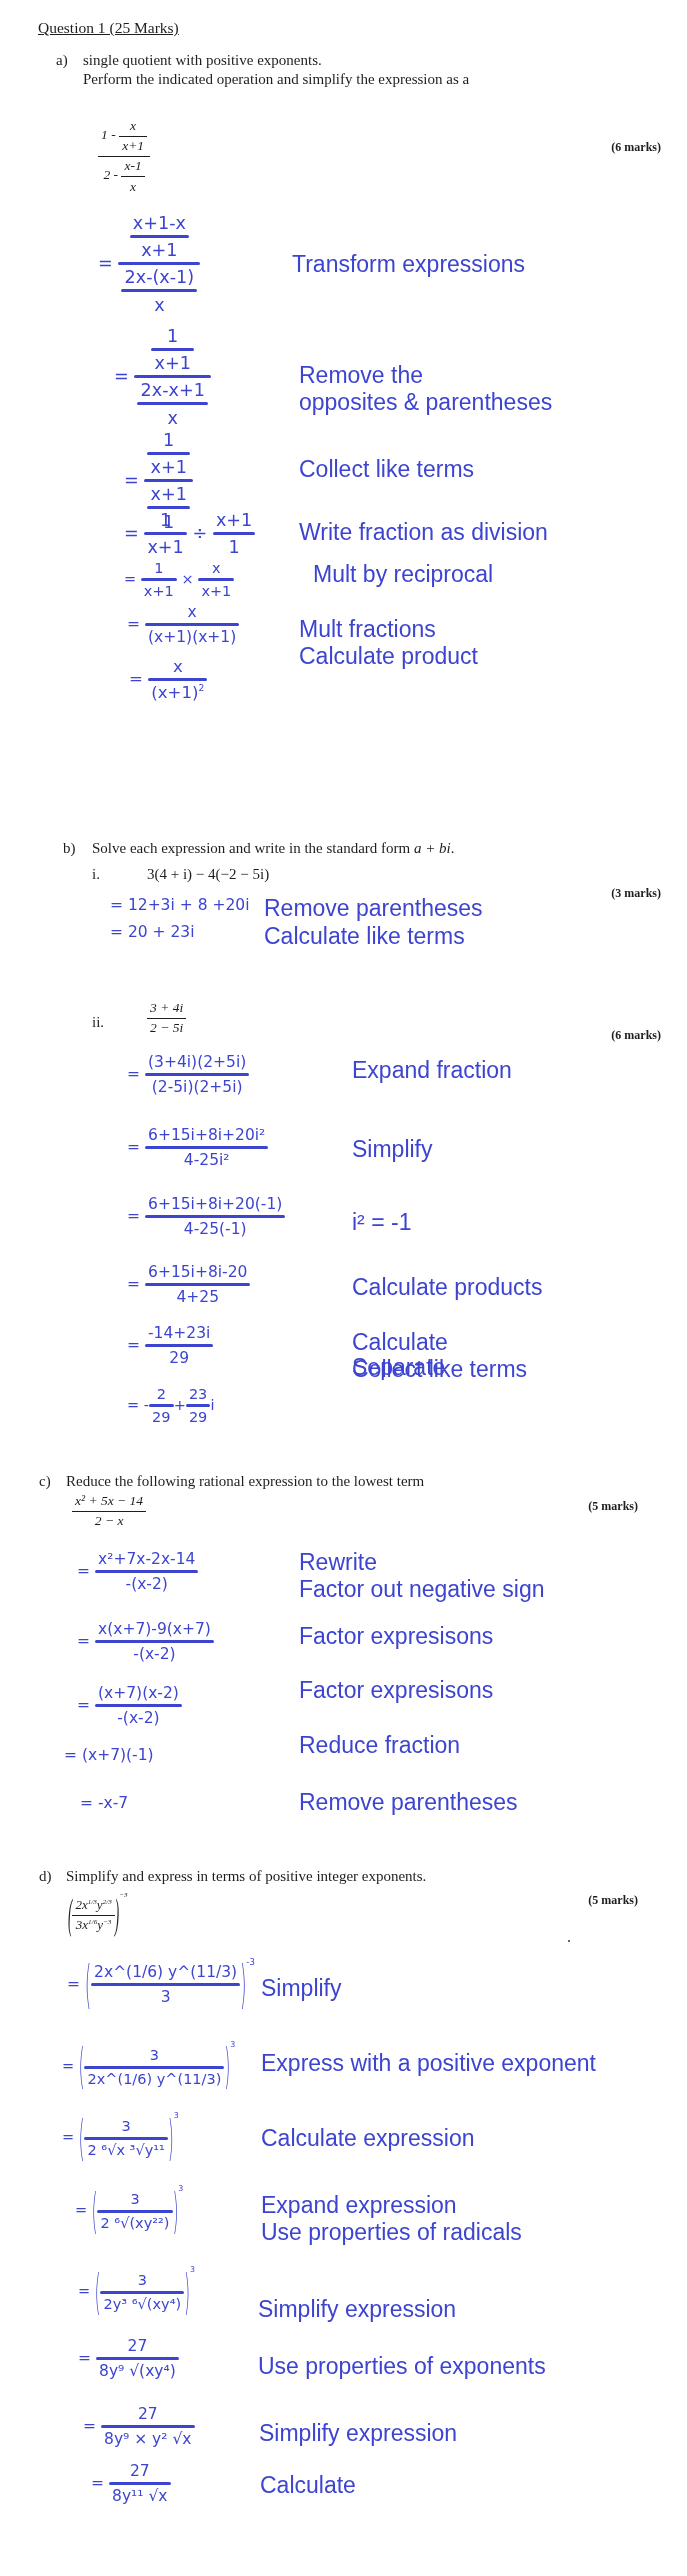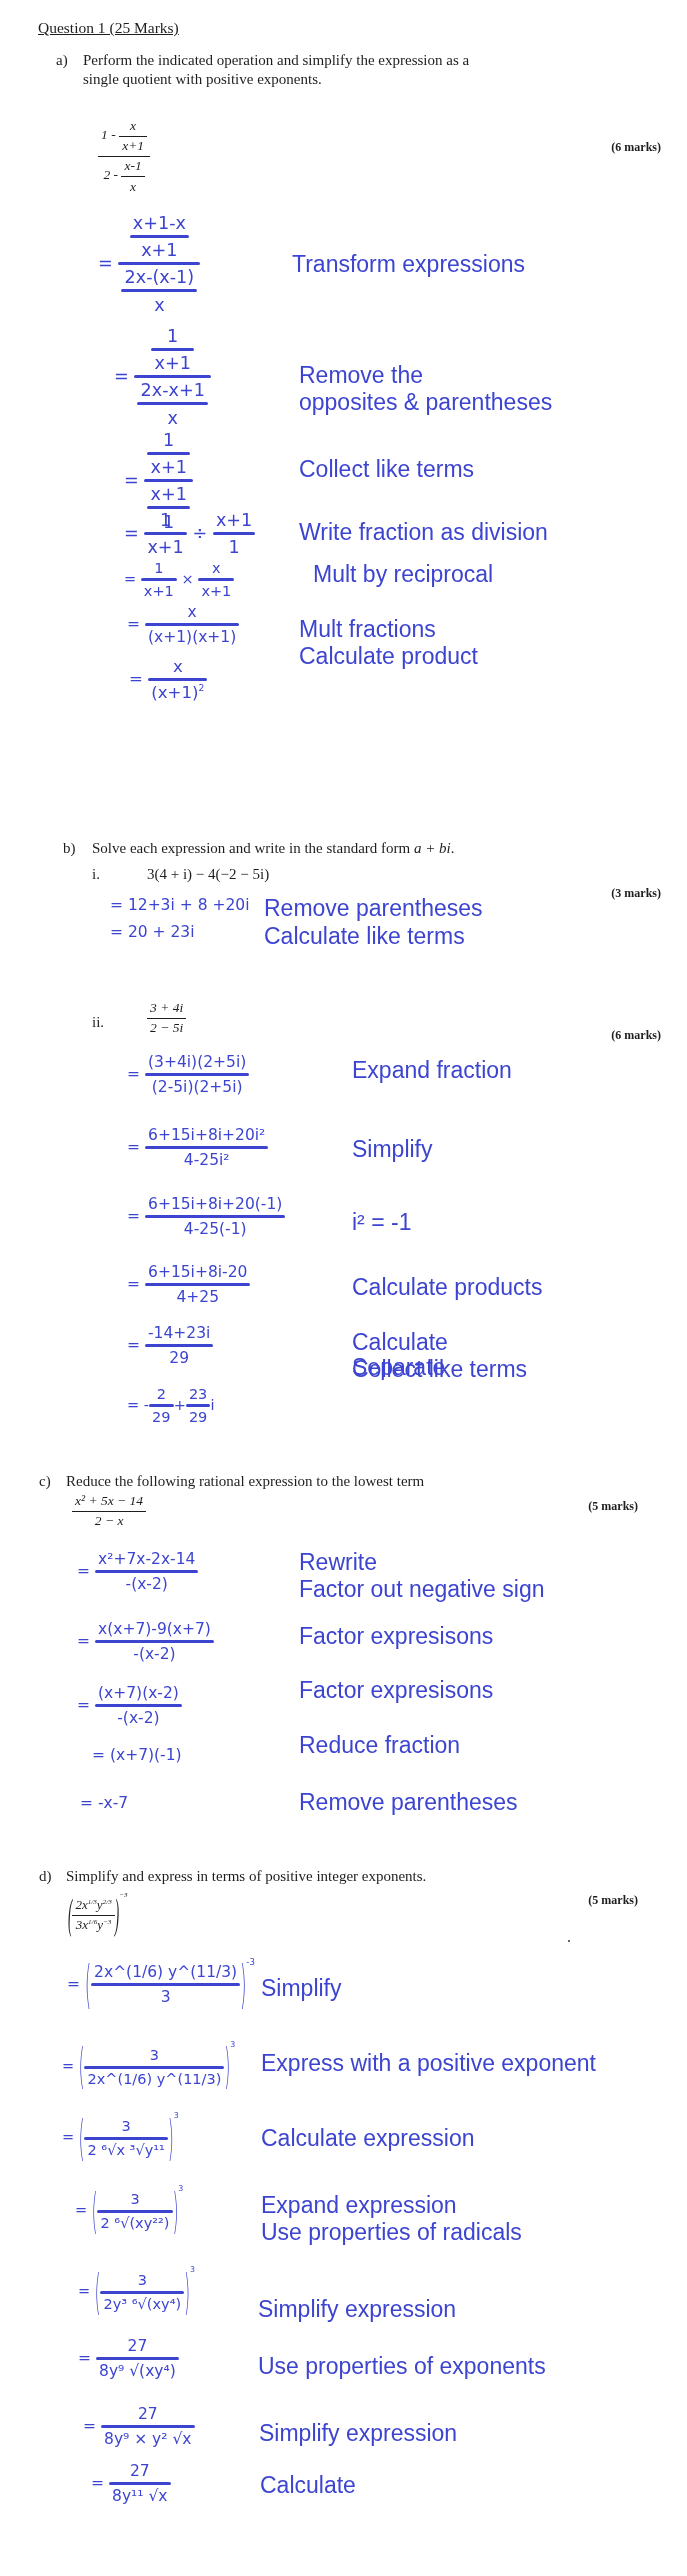--- a/index.html
+++ b/index.html
@@ -26,22 +26,22 @@
   sup { font-size:0.55em; vertical-align:super; line-height:0; }
   .dot { position:absolute; width:2.1px; height:2.1px; background:#333; border-radius:50%; }
 </style>
 </head>
 <body>
 
 <div class="abs serif heading">Question 1 (25 Marks)</div>
 
 <div class="label serif" style="left:56px; top:52px;">a)</div>
 <div class="abs serif prompt" style="left:83px; top:51px; width:544px;">
+  <div>single quotient with positive exponents.</div>
   <div>Perform the indicated operation and simplify the expression as a</div>
-  <div>single quotient with positive exponents.</div>
 </div>
 
 <div class="math serif" style="left:98px; top:118px; font-size:13.5px;">
   <div class="frac">
     <div class="num"><span>1 -</span>
       <span class="frac">
           <span class="num">x</span>
           <span class="bar"></span>
           <span class="den">x+1</span>
         </span>
@@ -296,21 +296,21 @@
 <div class="math hand" style="left:77px; top:1684px; font-size:15.5px;">
   <span>=</span>
   <span class="frac">
       <span class="num">(x+7)(x-2)</span>
       <span class="bar"></span>
       <span class="den">-(x-2)</span>
     </span>
 </div>
 <div class="note" style="left:299px; top:1677px;">Factor expresisons</div>
 
-<div class="math hand" style="left:92px; top:1746px; font-size:15.5px;">
+<div class="math hand" style="left:64px; top:1746px; font-size:15.5px;">
   <span>=</span>
   <span>(x+7)(-1)</span>
 </div>
 <div class="note" style="left:299px; top:1732px;">Reduce fraction</div>
 
 <div class="math hand" style="left:80px; top:1794px; font-size:15.5px;">
   <span>=</span>
   <span>-x-7</span>
 </div>
 <div class="note" style="left:299px; top:1789px;">Remove parentheses</div>

